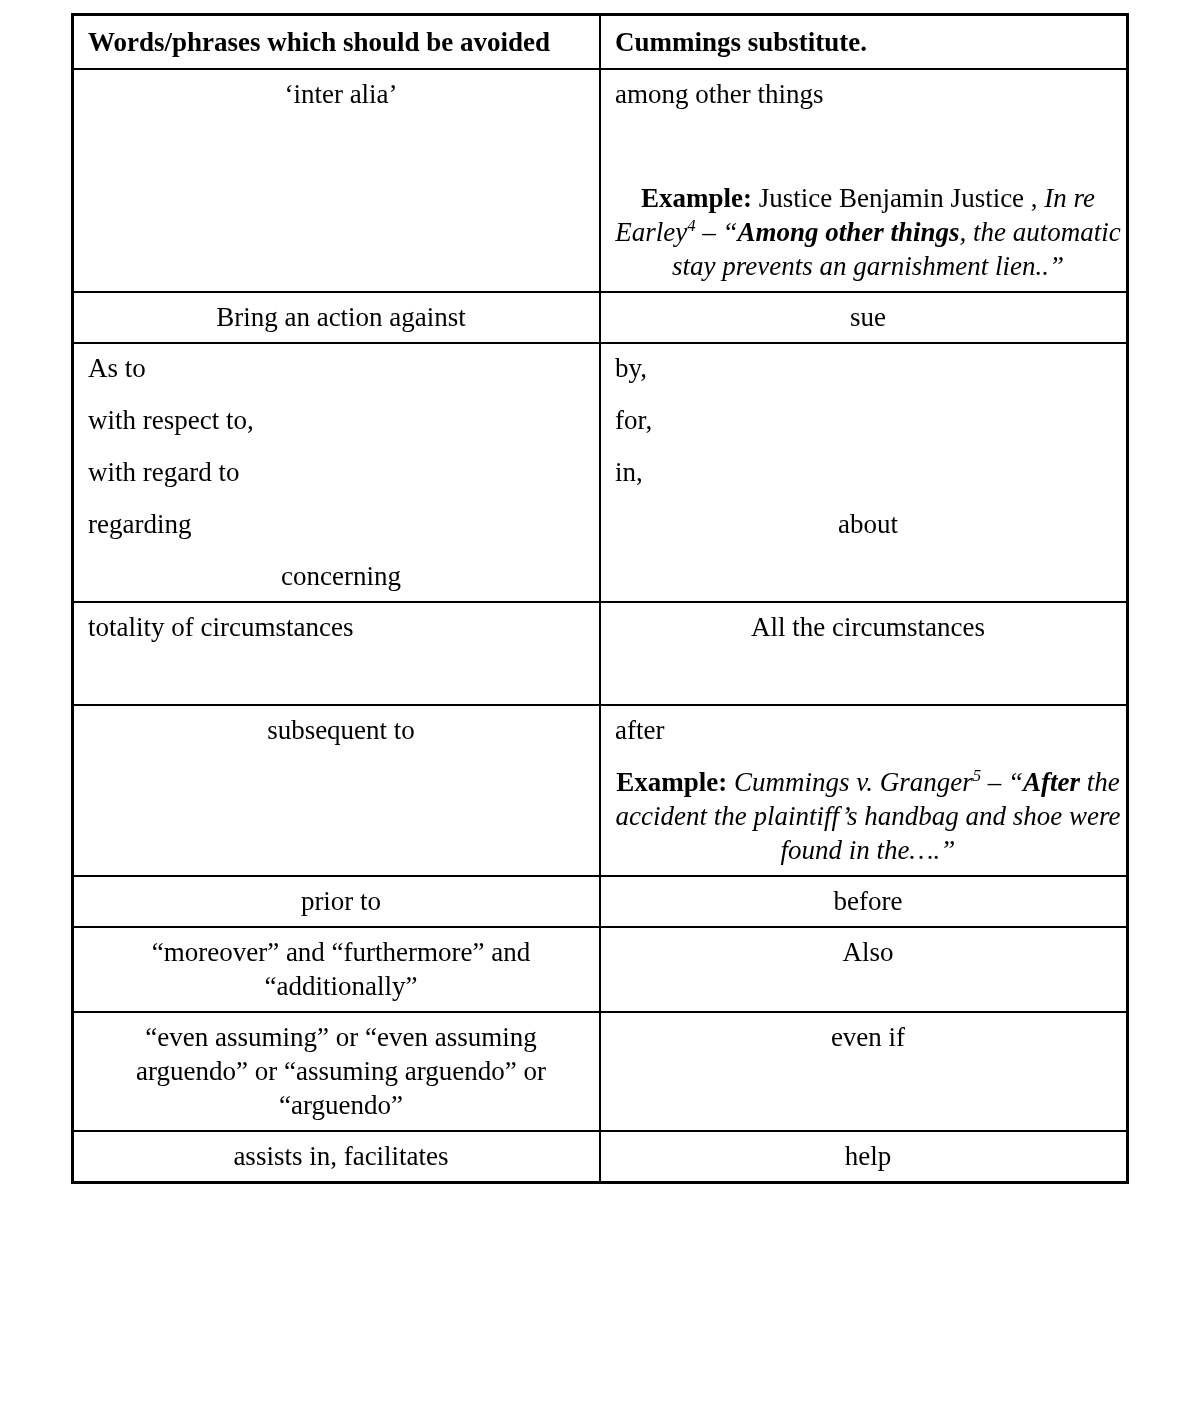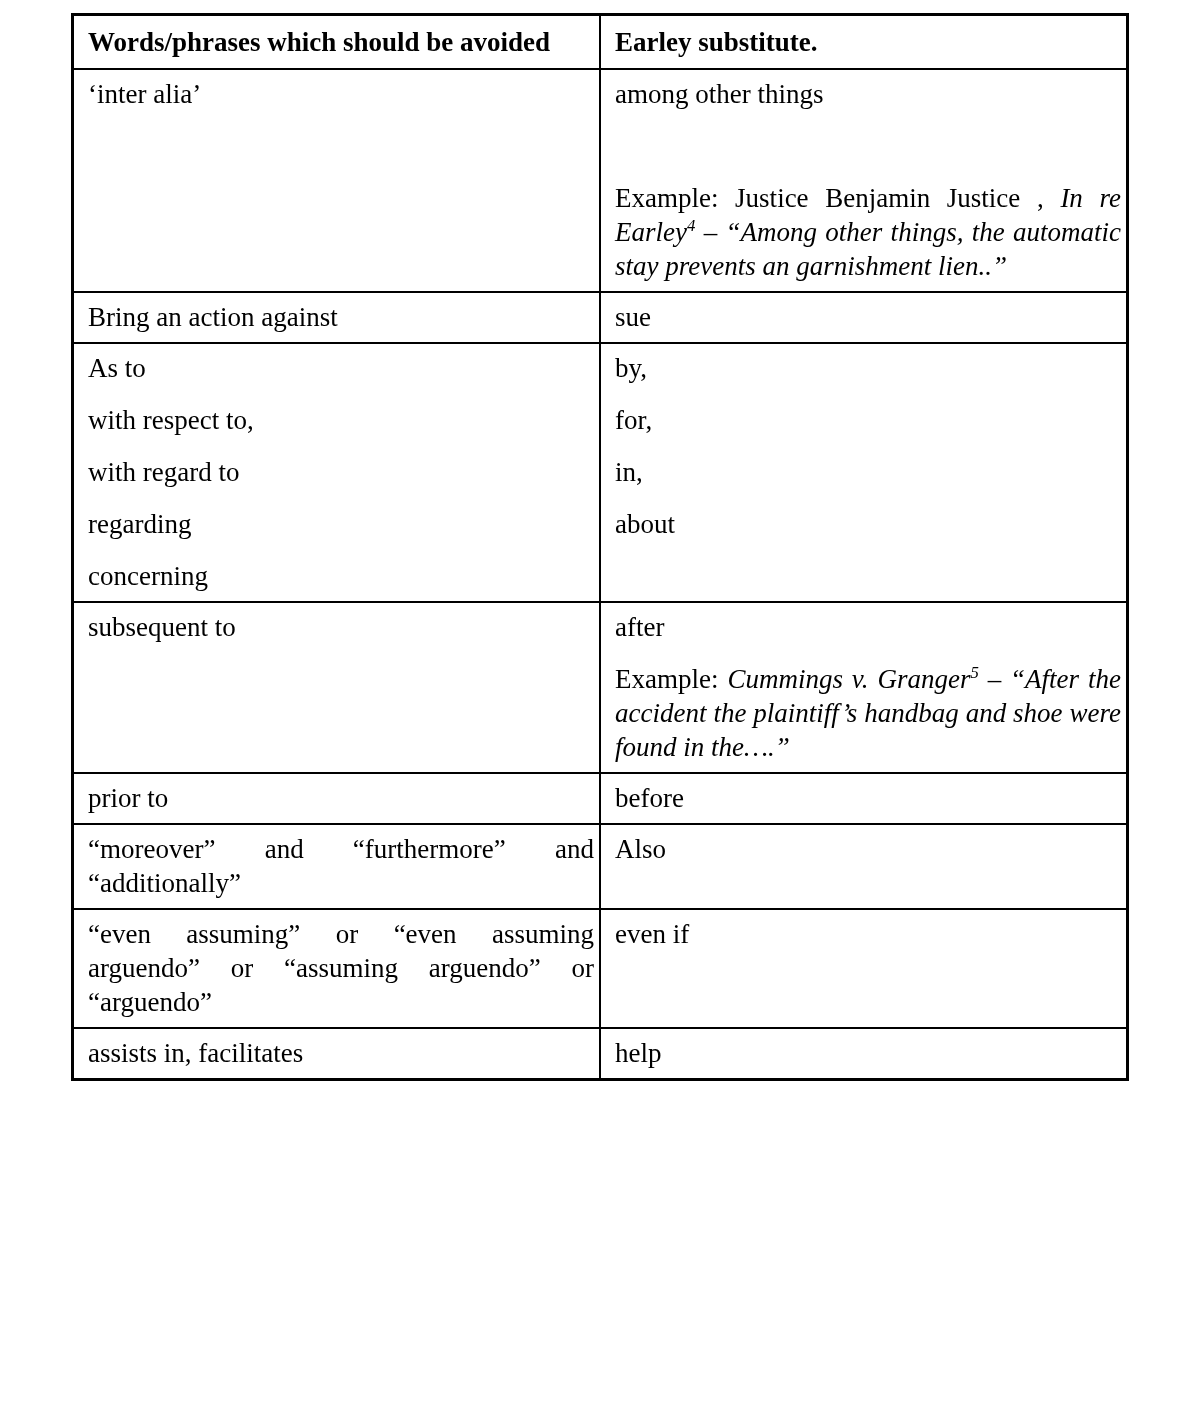--- a/index.html
+++ b/index.html
@@ -27,36 +27,36 @@
     text-align: left;
     font-weight: normal;
     overflow: hidden;
   }
   table.subst th {
     font-weight: bold;
     padding-top: 9px;
     padding-bottom: 9px;
   }
   p.para { margin: 0 0 18px 0; }
-  p.para:last-child { margin-bottom: 0; }
+  p.para:last-child { margin-bottom: 0; text-align: center; }
   p.justify { text-align: justify; }
-  .b { font-weight: normal; }
+  .b { font-weight: bold; }
   .i { font-style: italic; }
   sup { font-size: 0.62em; line-height: 0; vertical-align: super; }
 </style>
 </head>
 <body>
 
 <div class="page">
   <div class="table-wrap">
     <table class="subst">
       <thead>
         <tr>
           <th style="width:50%">Words/phrases which should be avoided</th>
-          <th>Earley substitute.</th>
+          <th>Cummings substitute.</th>
         </tr>
       </thead>
       <tbody>
           <tr>
             <td>
               <p class="para"><span>‘inter alia’</span></p>
             </td>
             <td>
               <p class="para"><span>among other things</span></p>
               <p class="para">&nbsp;</p>
@@ -77,20 +77,29 @@
               <p class="para"><span>with respect to,</span></p>
               <p class="para"><span>with regard to</span></p>
               <p class="para"><span>regarding</span></p>
               <p class="para"><span>concerning</span></p>
             </td>
             <td>
               <p class="para"><span>by,</span></p>
               <p class="para"><span>for,</span></p>
               <p class="para"><span>in,</span></p>
               <p class="para"><span>about</span></p>
+            </td>
+          </tr>
+          <tr>
+            <td>
+              <p class="para"><span>totality of circumstances</span></p>
+              <p class="para">&nbsp;</p>
+            </td>
+            <td>
+              <p class="para"><span>All the circumstances</span></p>
             </td>
           </tr>
           <tr>
             <td>
               <p class="para"><span>subsequent to</span></p>
             </td>
             <td>
               <p class="para"><span>after</span></p>
               <p class="para justify"><span class="b">Example: </span><span class="i">Cummings v. Granger</span><sup class="i">5</sup><span class="i"> – “</span><span class="b i">After</span><span class="i"> the accident the plaintiff’s handbag and shoe were found in the….”</span></p>
             </td>

